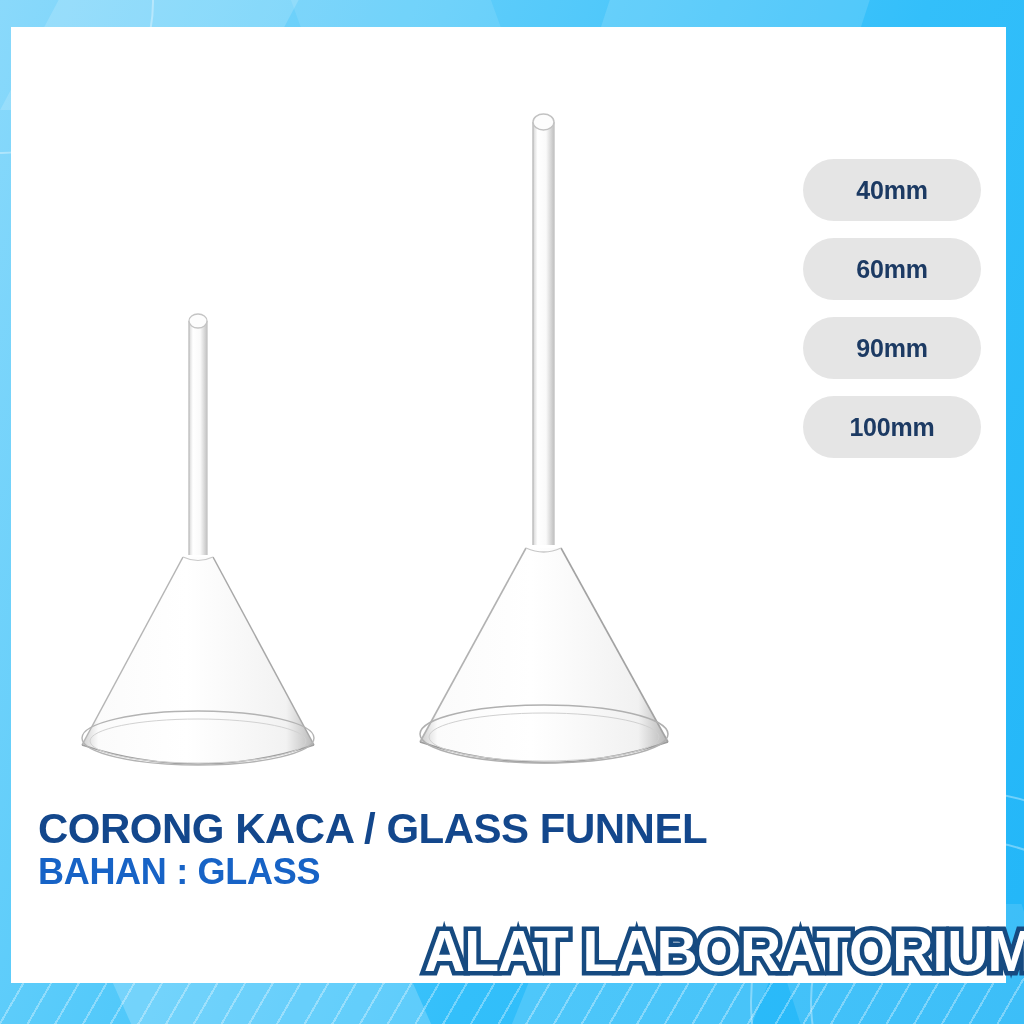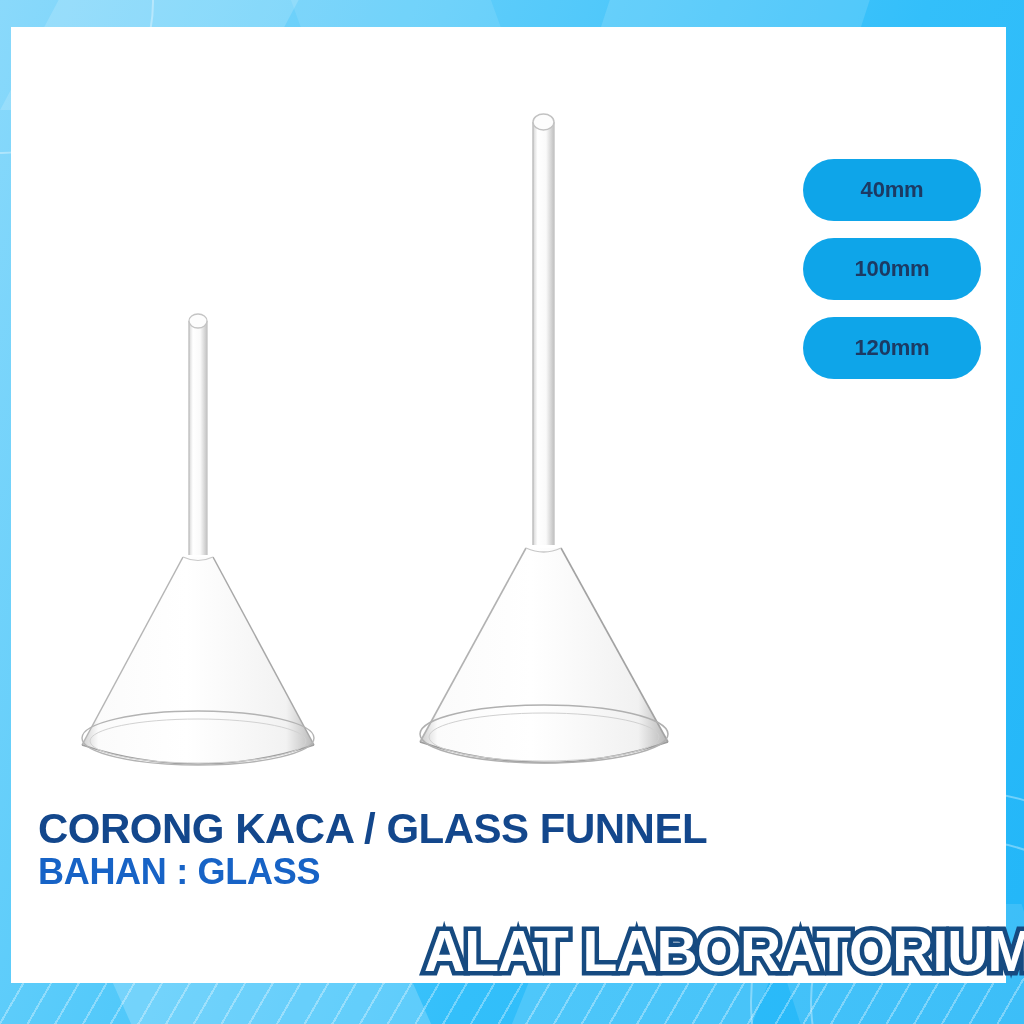--- a/index.html
+++ b/index.html
@@ -104,26 +104,26 @@
     position: absolute;
     left: 803px;
     top: 159px;
     width: 178px;
   }
   .pill {
     width: 178px;
     height: 62px;
     margin-bottom: 17px;
     border-radius: 31px;
-    background: #0ea5e9;
+    background: #e5e5e5;
     display: flex;
     align-items: center;
     justify-content: center;
     color: #1c3a63;
-    font-size: 22px;
+    font-size: 25px;
     font-weight: bold;
     letter-spacing: -0.2px;
   }
 
   
   .title-block {
     position: absolute;
     left: 38px;
     top: 808px;
   }
@@ -251,24 +251,27 @@
       <ellipse cx="136" cy="629" rx="124" ry="29" fill="none" stroke="#b0b0b0" stroke-width="1.5"></ellipse>
       <ellipse cx="136" cy="632" rx="115" ry="24" fill="none" stroke="#d0d0d0" stroke-width="1"></ellipse>
     </svg>
   </div>
 
   <div class="pill-list">
     <div class="pill">
       <span>40mm</span>
     </div>
     <div class="pill">
+      <span>60mm</span>
+    </div>
+    <div class="pill">
+      <span>90mm</span>
+    </div>
+    <div class="pill">
       <span>100mm</span>
-    </div>
-    <div class="pill">
-      <span>120mm</span>
     </div>
   </div>
 
   <div class="title-block">
     <div class="title-line1">CORONG KACA / GLASS FUNNEL</div>
     <div class="title-line2">BAHAN : GLASS</div>
   </div>
 
   <div class="wordmark">ALAT LABORATORIUM</div>
 

